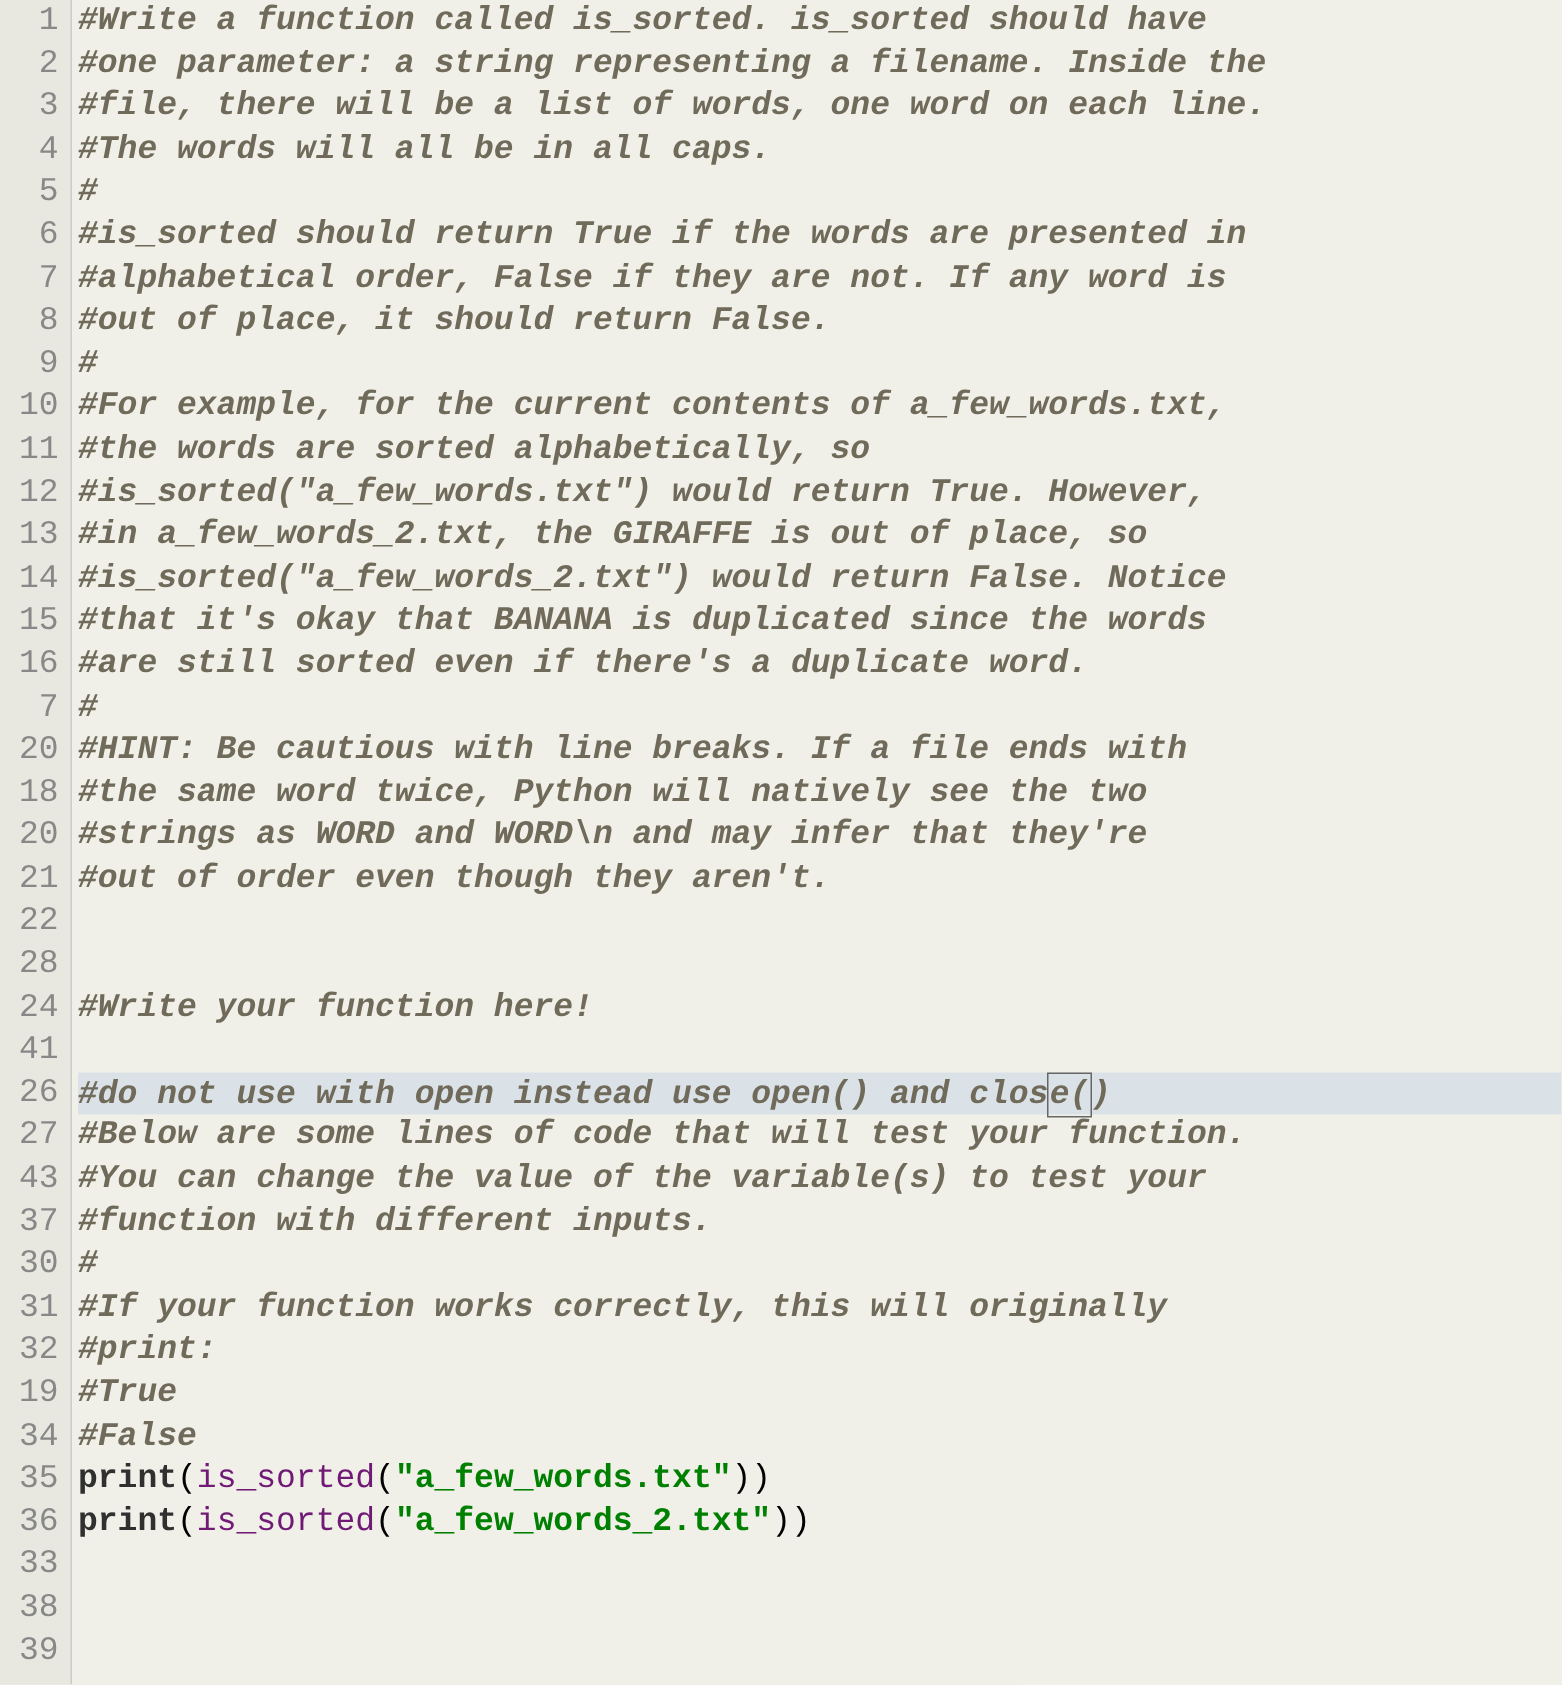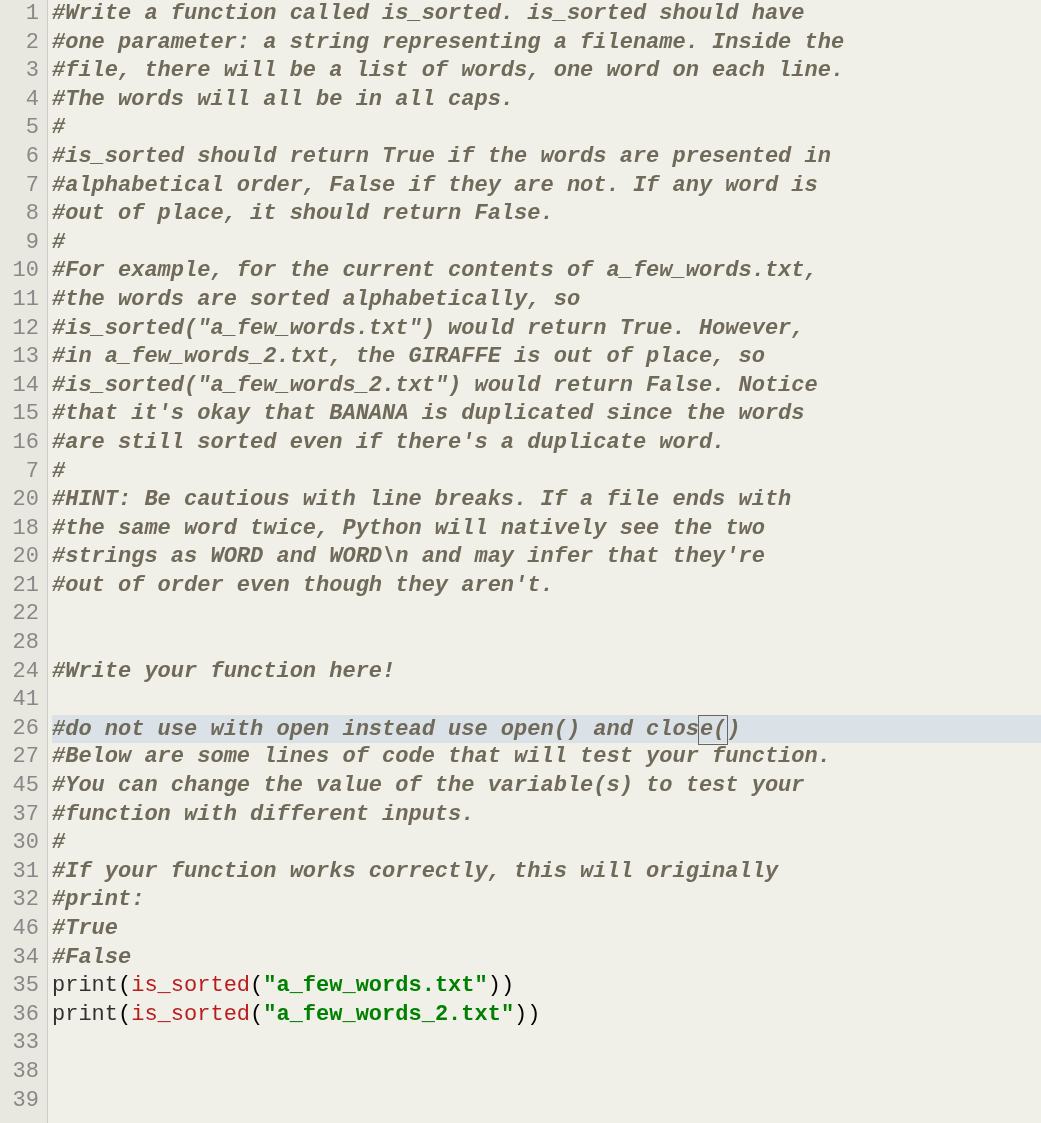--- a/index.html
+++ b/index.html
@@ -52,25 +52,25 @@
     .comment {
       color: #706a5a;
       font-style: italic;
       font-weight: bold;
     }
     .string {
       color: #008000;
       font-weight: bold;
     }
     .func {
-      color: #b91c1c;
+      color: #701a75;
     }
     .builtin {
       color: #303030;
-      font-weight: normal;
+      font-weight: bold;
     }
     .cursor-box {
       display: inline-block;
       border: 1px solid #666;
       padding: 0 1px;
       margin: 0 -1px;
     }
   </style>
 </head>
 <body>
@@ -97,26 +97,26 @@
       <div class="gutter-line">20</div>
       <div class="gutter-line">18</div>
       <div class="gutter-line">20</div>
       <div class="gutter-line">21</div>
       <div class="gutter-line">22</div>
       <div class="gutter-line">28</div>
       <div class="gutter-line">24</div>
       <div class="gutter-line">41</div>
       <div class="gutter-line">26</div>
       <div class="gutter-line">27</div>
-      <div class="gutter-line">45</div>
+      <div class="gutter-line">43</div>
       <div class="gutter-line">37</div>
       <div class="gutter-line">30</div>
       <div class="gutter-line">31</div>
       <div class="gutter-line">32</div>
-      <div class="gutter-line">46</div>
+      <div class="gutter-line">19</div>
       <div class="gutter-line">34</div>
       <div class="gutter-line">35</div>
       <div class="gutter-line">36</div>
       <div class="gutter-line">33</div>
       <div class="gutter-line">38</div>
       <div class="gutter-line">39</div>
     </div>
   <div class="code" id="code"><div class="code-line"><span class="comment">#Write a function called is_sorted. is_sorted should have</span></div><div class="code-line"><span class="comment">#one parameter: a string representing a filename. Inside the</span></div><div class="code-line"><span class="comment">#file, there will be a list of words, one word on each line.</span></div><div class="code-line"><span class="comment">#The words will all be in all caps.</span></div><div class="code-line"><span class="comment">#</span></div><div class="code-line"><span class="comment">#is_sorted should return True if the words are presented in</span></div><div class="code-line"><span class="comment">#alphabetical order, False if they are not. If any word is</span></div><div class="code-line"><span class="comment">#out of place, it should return False.</span></div><div class="code-line"><span class="comment">#</span></div><div class="code-line"><span class="comment">#For example, for the current contents of a_few_words.txt,</span></div><div class="code-line"><span class="comment">#the words are sorted alphabetically, so</span></div><div class="code-line"><span class="comment">#is_sorted("a_few_words.txt") would return True. However,</span></div><div class="code-line"><span class="comment">#in a_few_words_2.txt, the GIRAFFE is out of place, so</span></div><div class="code-line"><span class="comment">#is_sorted("a_few_words_2.txt") would return False. Notice</span></div><div class="code-line"><span class="comment">#that it's okay that BANANA is duplicated since the words</span></div><div class="code-line"><span class="comment">#are still sorted even if there's a duplicate word.</span></div><div class="code-line"><span class="comment">#</span></div><div class="code-line"><span class="comment">#HINT: Be cautious with line breaks. If a file ends with</span></div><div class="code-line"><span class="comment">#the same word twice, Python will natively see the two</span></div><div class="code-line"><span class="comment">#strings as WORD and WORD\n and may infer that they're</span></div><div class="code-line"><span class="comment">#out of order even though they aren't.</span></div><div class="code-line"></div><div class="code-line"></div><div class="code-line"><span class="comment">#Write your function here!</span></div><div class="code-line"></div><div class="code-line current-line"><span class="comment">#do not use with open instead use open() and clos<span class="cursor-box">e(</span>)</span></div><div class="code-line"><span class="comment">#Below are some lines of code that will test your function.</span></div><div class="code-line"><span class="comment">#You can change the value of the variable(s) to test your</span></div><div class="code-line"><span class="comment">#function with different inputs.</span></div><div class="code-line"><span class="comment">#</span></div><div class="code-line"><span class="comment">#If your function works correctly, this will originally</span></div><div class="code-line"><span class="comment">#print:</span></div><div class="code-line"><span class="comment">#True</span></div><div class="code-line"><span class="comment">#False</span></div><div class="code-line"><span class="builtin">print</span><span>(</span><span class="func">is_sorted</span><span>(</span><span class="string">"a_few_words.txt"</span><span>))</span></div><div class="code-line"><span class="builtin">print</span><span>(</span><span class="func">is_sorted</span><span>(</span><span class="string">"a_few_words_2.txt"</span><span>))</span></div><div class="code-line"></div><div class="code-line"></div><div class="code-line"></div></div>
 </div>
 

